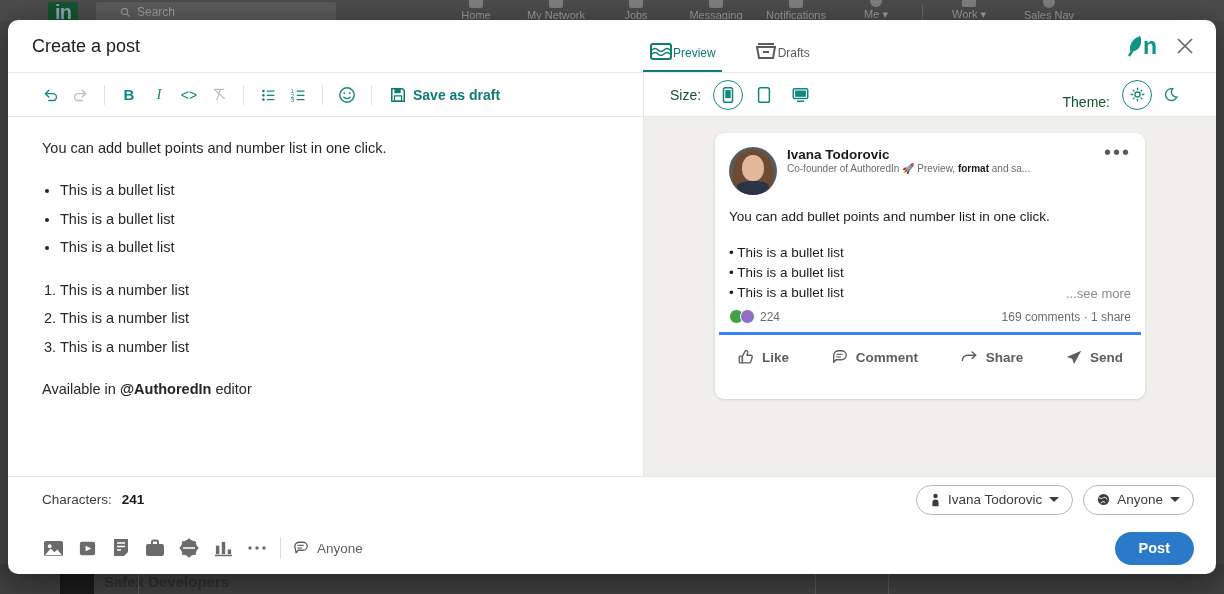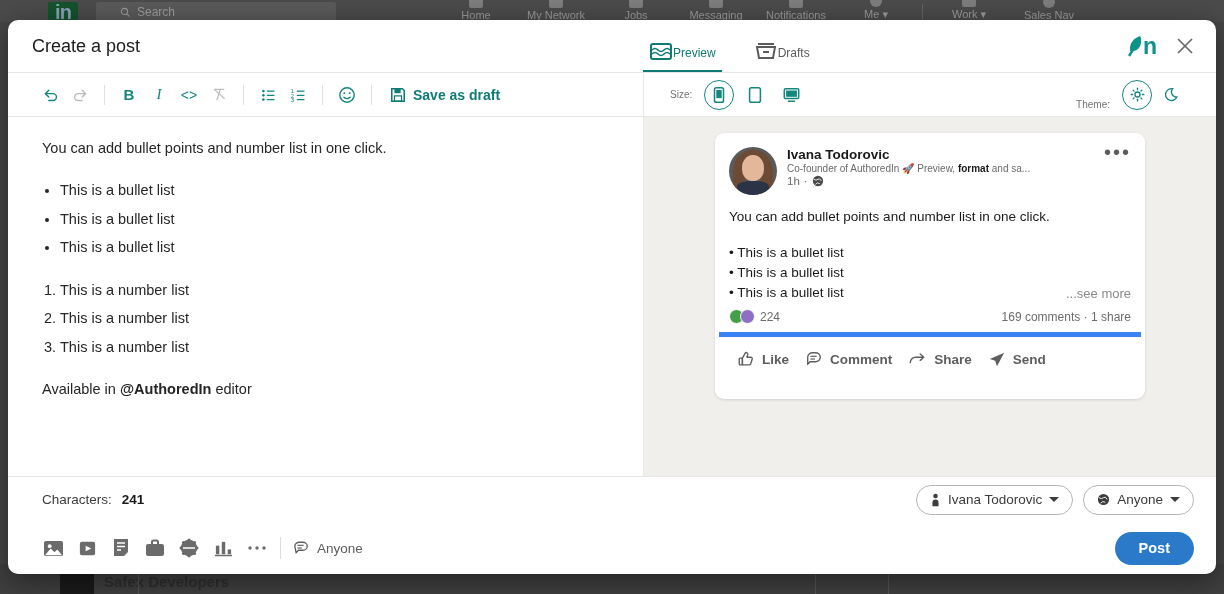--- a/index.html
+++ b/index.html
@@ -85,21 +85,21 @@
     width: 28px; height: 28px; display: flex; align-items: center; justify-content: center;
     color: #13877e; cursor: pointer; border-radius: 4px;
   }
   .tbtn.dim { color: #bdbdbd; cursor: default; }
   .tsep { width: 1px; height: 20px; background: #e0e0e0; margin: 0 8px; }
   .savedraft {
     display: flex; align-items: center; gap: 7px; color: #0e7c72;
     font-size: 14px; font-weight: bold; margin-left: 8px; cursor: pointer;
   }
   .prevbar { flex: 1; display: flex; align-items: center; padding: 0 22px 0 26px; }
-  .lbl { color: #737373; font-size: 10px; margin-right: 12px; }
+  .lbl { color: #14532d; font-size: 14px; margin-right: 12px; }
   .sizebtn {
     width: 30px; height: 30px; border-radius: 50%; display: flex;
     align-items: center; justify-content: center; color: #13877e; cursor: pointer;
     border: 1.5px solid transparent; margin-right: 6px;
   }
   .sizebtn.on { border-color: #13877e; }
 
   
   .m-body { flex: 1; display: flex; min-height: 0; }
   .editor {
@@ -161,22 +161,22 @@
   .pc-stats {
     display: flex; align-items: center; padding: 6px 14px 8px;
     font-size: 12px; color: #6b6b6b;
   }
   .react { display: flex; align-items: center; gap: 0; margin-right: 5px; }
   .react span { width: 15px; height: 15px; border-radius: 50%; display: inline-block; border: 1.4px solid #fff; }
   .r1 { background: #44a047; margin-right: -4px; }
   .r2 { background: #8f6fc4; }
   .pc-stats .right { margin-left: auto; }
   .pc-actions {
-    border-top: 5px solid #3b82f6; display: flex; align-items: center;
-    justify-content: flex-start; padding: 8px 10px; margin: 0 4px;
+    border-top: 3px solid #3b82f6; display: flex; align-items: center;
+    justify-content: space-between; padding: 8px 10px; margin: 0 4px;
   }
   .pa {
     display: flex; align-items: center; gap: 7px; color: #5e5e5e;
     font-size: 13.5px; font-weight: bold; cursor: pointer; padding: 5px 8px; border-radius: 4px;
   }
 
   
   .m-foot { flex: 0 0 auto; border-top: 1px solid #e8e8e8; }
   .foot-row1 {
     height: 45px; display: flex; align-items: center; padding: 0 22px 0 34px;
@@ -448,28 +448,20 @@
           <div class="avatar">
             <div class="hair"></div>
             <div class="hair2"></div>
             <div class="hair3"></div>
             <div class="face"></div>
             <div class="body"></div>
           </div>
           <div class="pc-id">
             <div class="pc-name">Ivana Todorovic</div>
             <div class="pc-sub"><span>Co-founder of AuthoredIn 🚀 Preview, </span><b>format</b><span> and sa...</span></div>
-            <div class="pc-time">
-              <span>1h</span>
-              <span>·</span>
-              <svg width="12" height="12" viewBox="0 0 14 14">
-                <circle cx="7" cy="7" r="6" fill="#4a4a4a"></circle>
-                <path d="M2 5 q3 2 5 0 t4 2 M4 11 q2 -3 5 -1" fill="none" stroke="#fff" stroke-width="1"></path>
-              </svg>
-            </div>
           </div>
           <div class="pc-more">•••</div>
         </div>
 
         <div class="pc-text">You can add bullet points and number list in one click.</div>
 
         <div class="pc-bullets">
           <div>• This is a bullet list</div>
           <div>• This is a bullet list</div>
           <div>• This is a bullet list</div>

